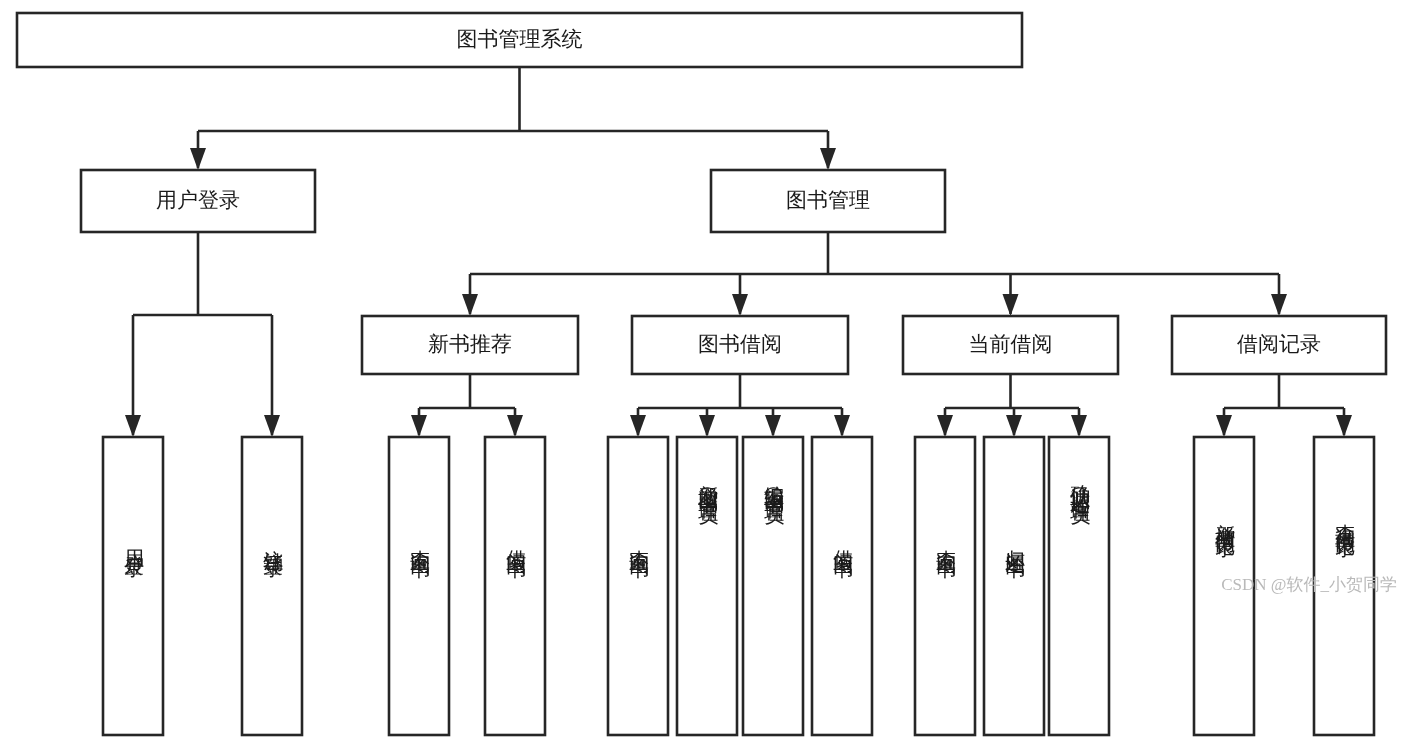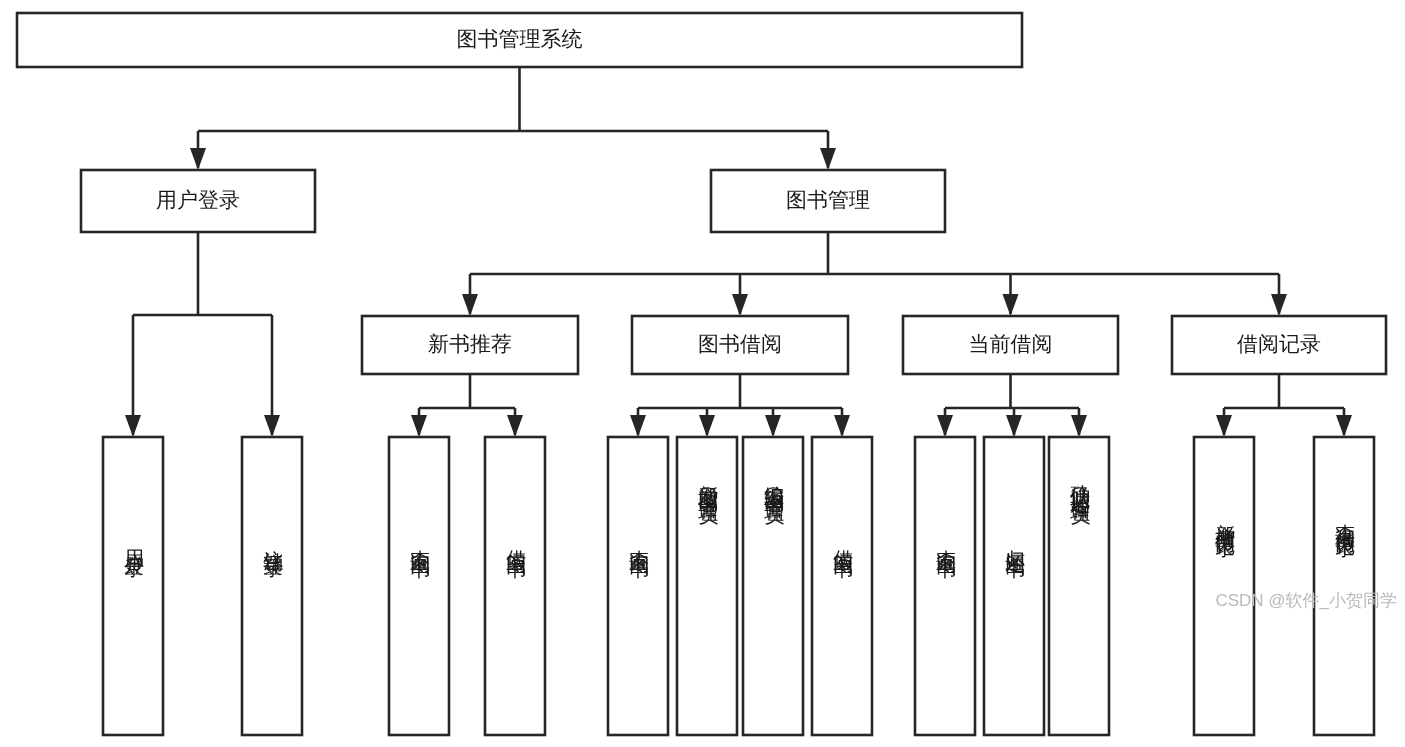--- a/index.html
+++ b/index.html
@@ -51,22 +51,22 @@
   }
   .node-label.vertical {
     font-size: 20px;
     writing-mode: vertical-rl;
     text-orientation: upright;
     letter-spacing: 3px;
   }
   .watermark {
     position: absolute;
     right: 8px;
-    bottom: 6px;
-    font-family: Liberation Sans, sans-serif;
+    bottom: 22px;
+    font-family: Liberation Serif, serif;
     font-size: 17px;
     color: #b9b9b9;
     white-space: nowrap;
     user-select: none;
   }
 </style>
 </head>
 <body>
 
 <div id="diagram-root">

